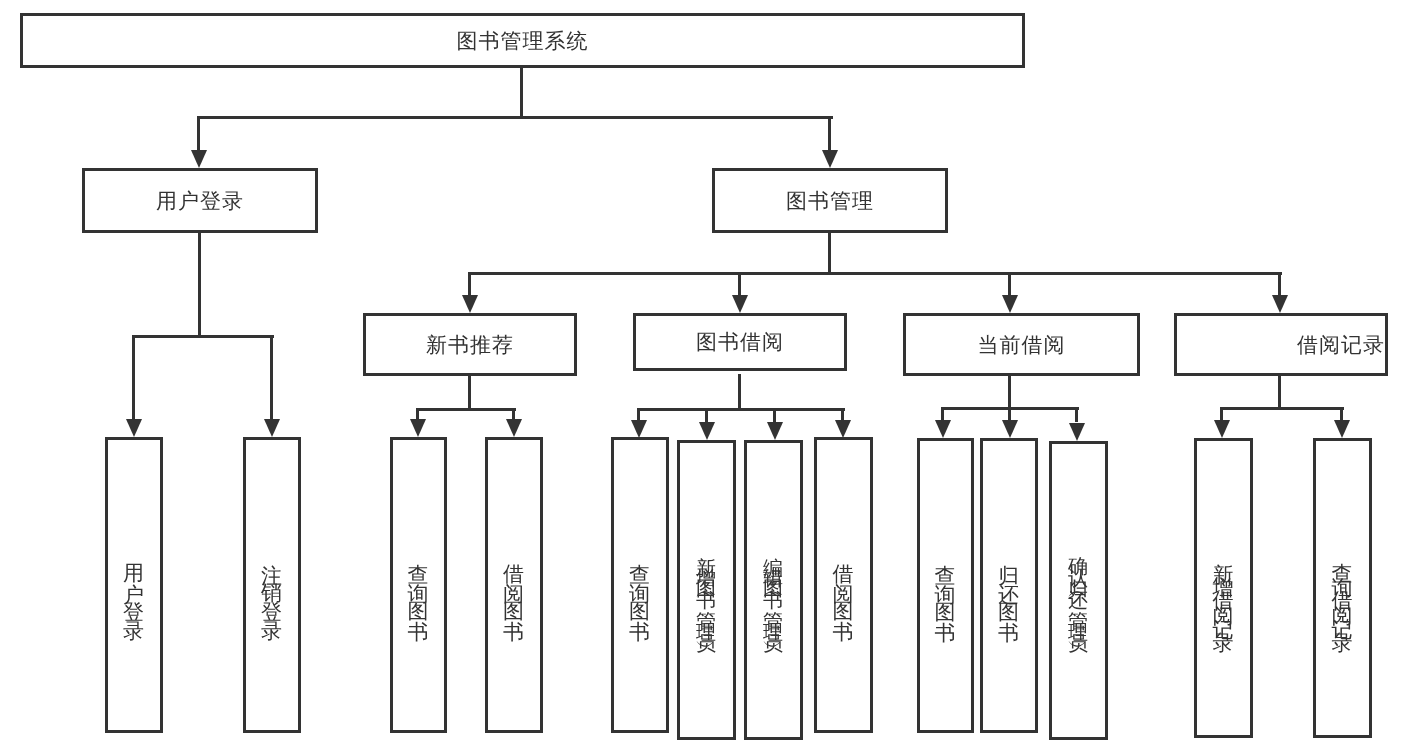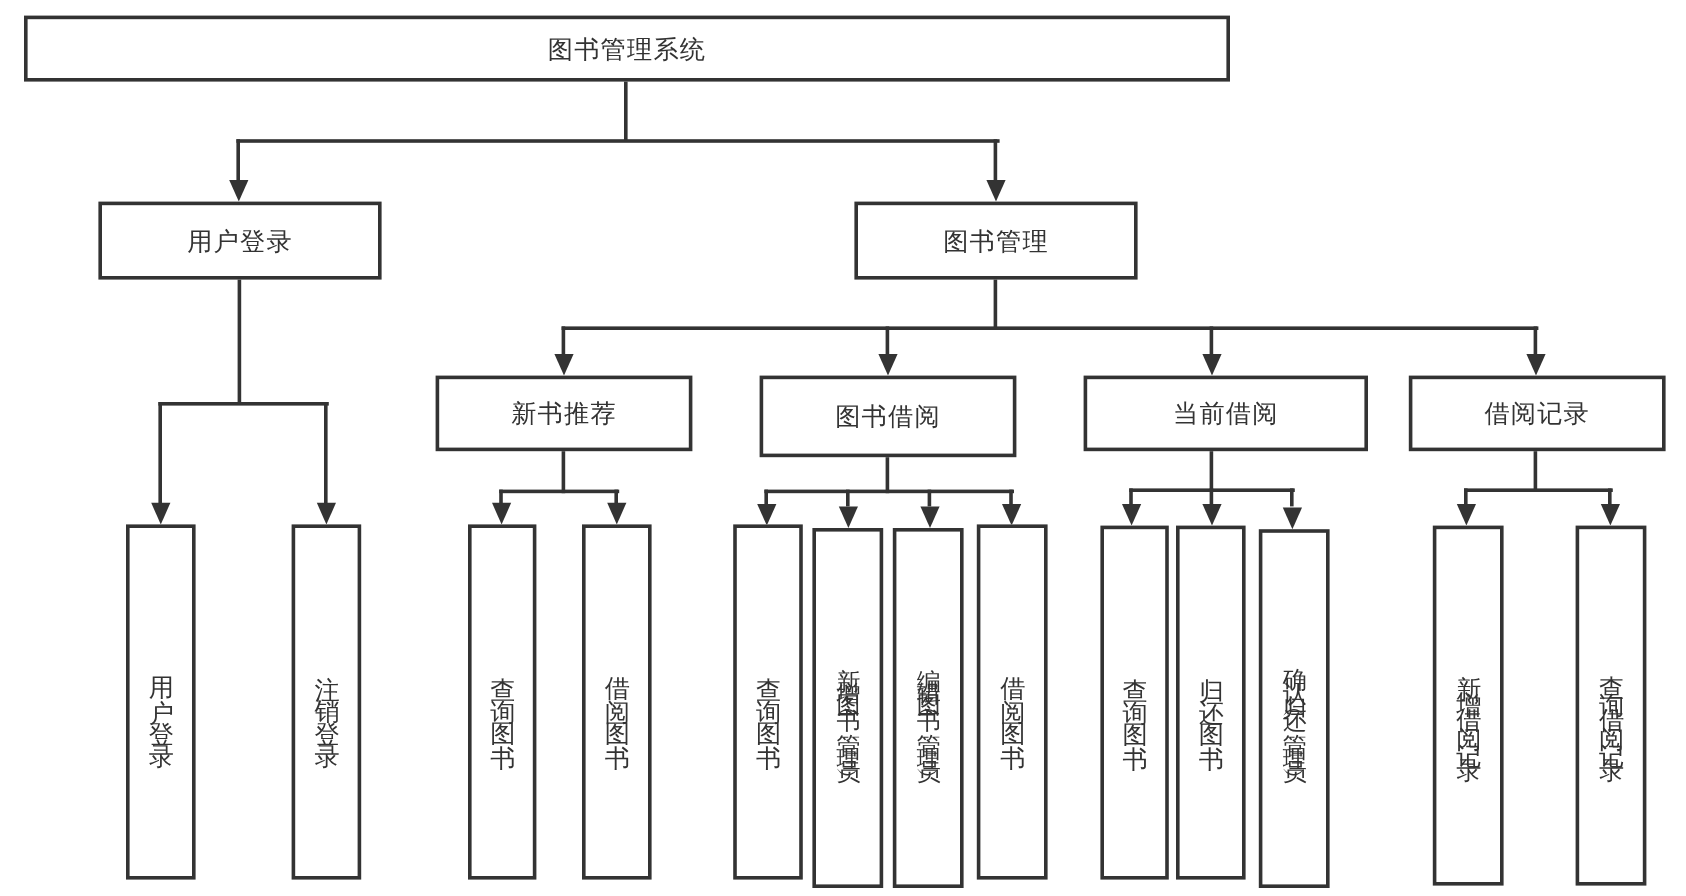--- a/index.html
+++ b/index.html
@@ -43,29 +43,29 @@
   </div>
 
   <div class="box" style="left:712px;top:168px;width:236px;height:65px;">
     <span>图书管理</span>
   </div>
 
   <div class="box" style="left:363px;top:313px;width:214px;height:63px;">
     <span>新书推荐</span>
   </div>
 
-  <div class="box" style="left:633px;top:313px;width:214px;height:68px;">
+  <div class="box" style="left:633px;top:313px;width:214px;height:58px;">
     <span>图书借阅</span>
   </div>
 
   <div class="box" style="left:903px;top:313px;width:237px;height:63px;">
     <span>当前借阅</span>
   </div>
 
-  <div class="box" style="left:1174px;top:313px;width:214px;height:63px;">
+  <div class="box" style="left:1174px;top:313px;width:214px;height:63px;justify-content:flex-end;">
     <span>借阅记录</span>
   </div>
 
   <div class="box vbox v4" style="left:105px;top:437px;width:58px;height:296px;">
     <span>用户登录</span>
   </div>
   <div class="box vbox v4" style="left:243px;top:437px;width:58px;height:296px;">
     <span>注销登录</span>
   </div>
 

